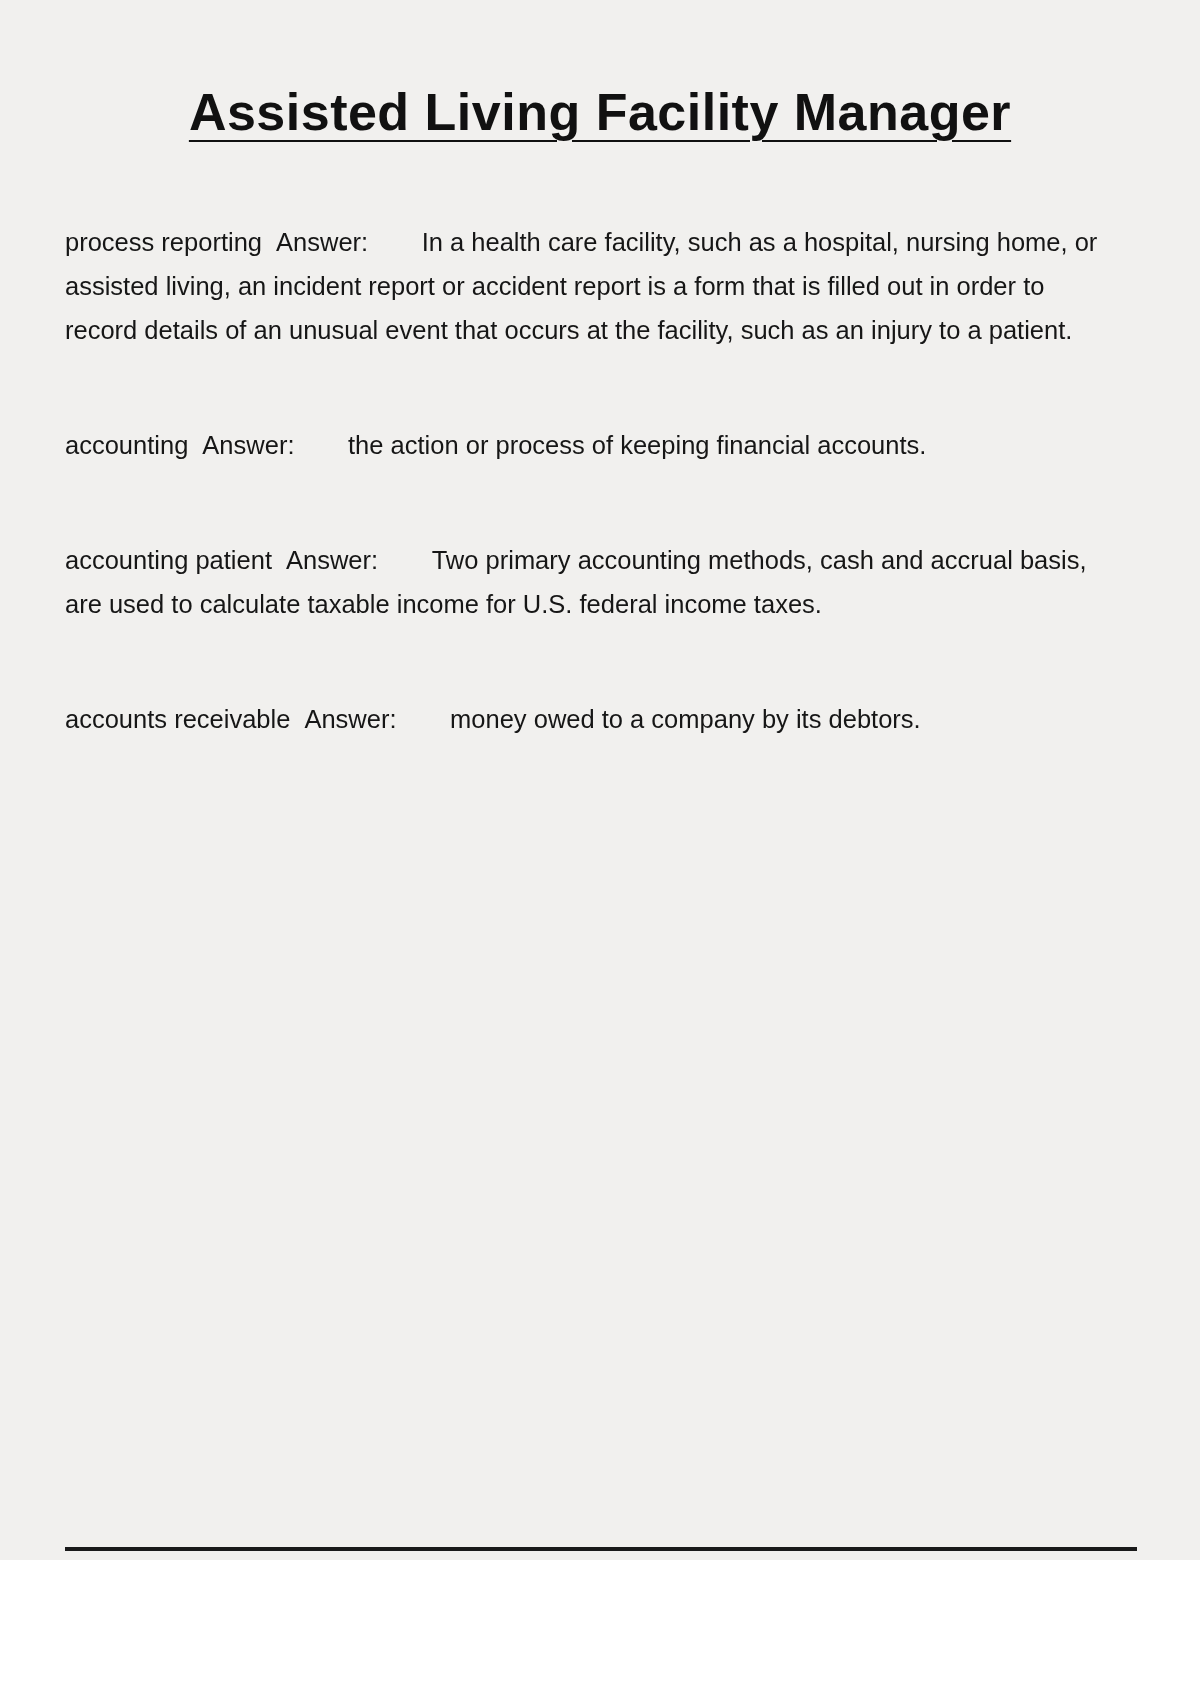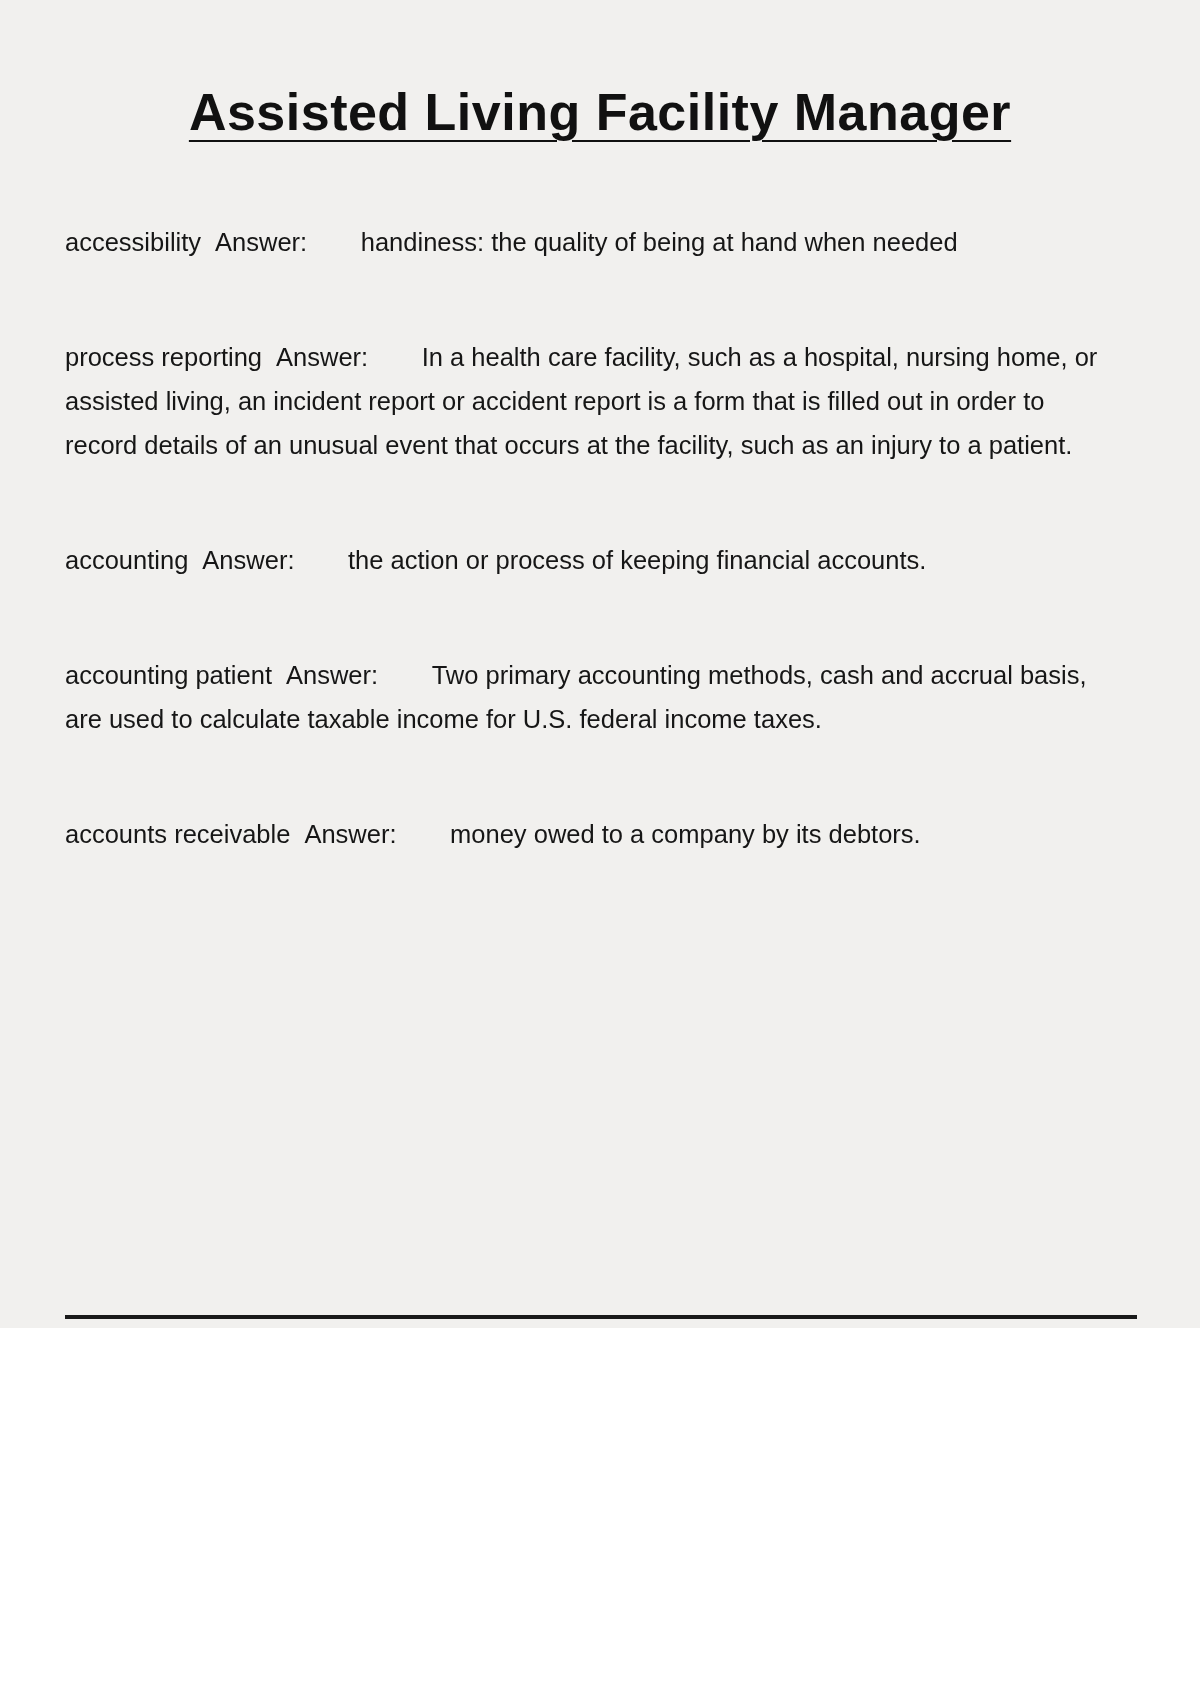--- a/index.html
+++ b/index.html
@@ -4,21 +4,21 @@
 <style>
   * { margin: 0; padding: 0; box-sizing: border-box; }
 
   html, body {
     font-family: "Liberation Sans", "DejaVu Sans", sans-serif;
   }
 
   .page {
     position: relative;
     width: 1200px;
-    height: 1328px;
+    height: 1560px;
     background: #f1f0ee;
     color: #161616;
     overflow: hidden;
     margin: 0 auto;
   }
 
   .content {
     padding: 0 65px;
   }
 
@@ -68,23 +68,20 @@
 </head>
 <body>
 
 <div class="page">
   <div class="content">
 
     <h1 class="doc-title">Assisted Living Facility Manager</h1>
 
 
 
-    <p class="entry">
-      <span class="term">accessibility</span><span class="answer-label">Answer:</span><span class="definition">handiness: the quality of being at hand when needed</span>
-    </p>
 
     <p class="entry">
       <span class="term">process reporting</span><span class="answer-label">Answer:</span><span class="definition">In a health care facility, such as a hospital, nursing home, or assisted living, an incident report or accident report is a form that is filled out in order to record details of an unusual event that occurs at the facility, such as an injury to a patient.</span>
     </p>
 
     <p class="entry">
       <span class="term">accounting</span><span class="answer-label">Answer:</span><span class="definition">the action or process of keeping financial accounts.</span>
     </p>
 
     <p class="entry">

